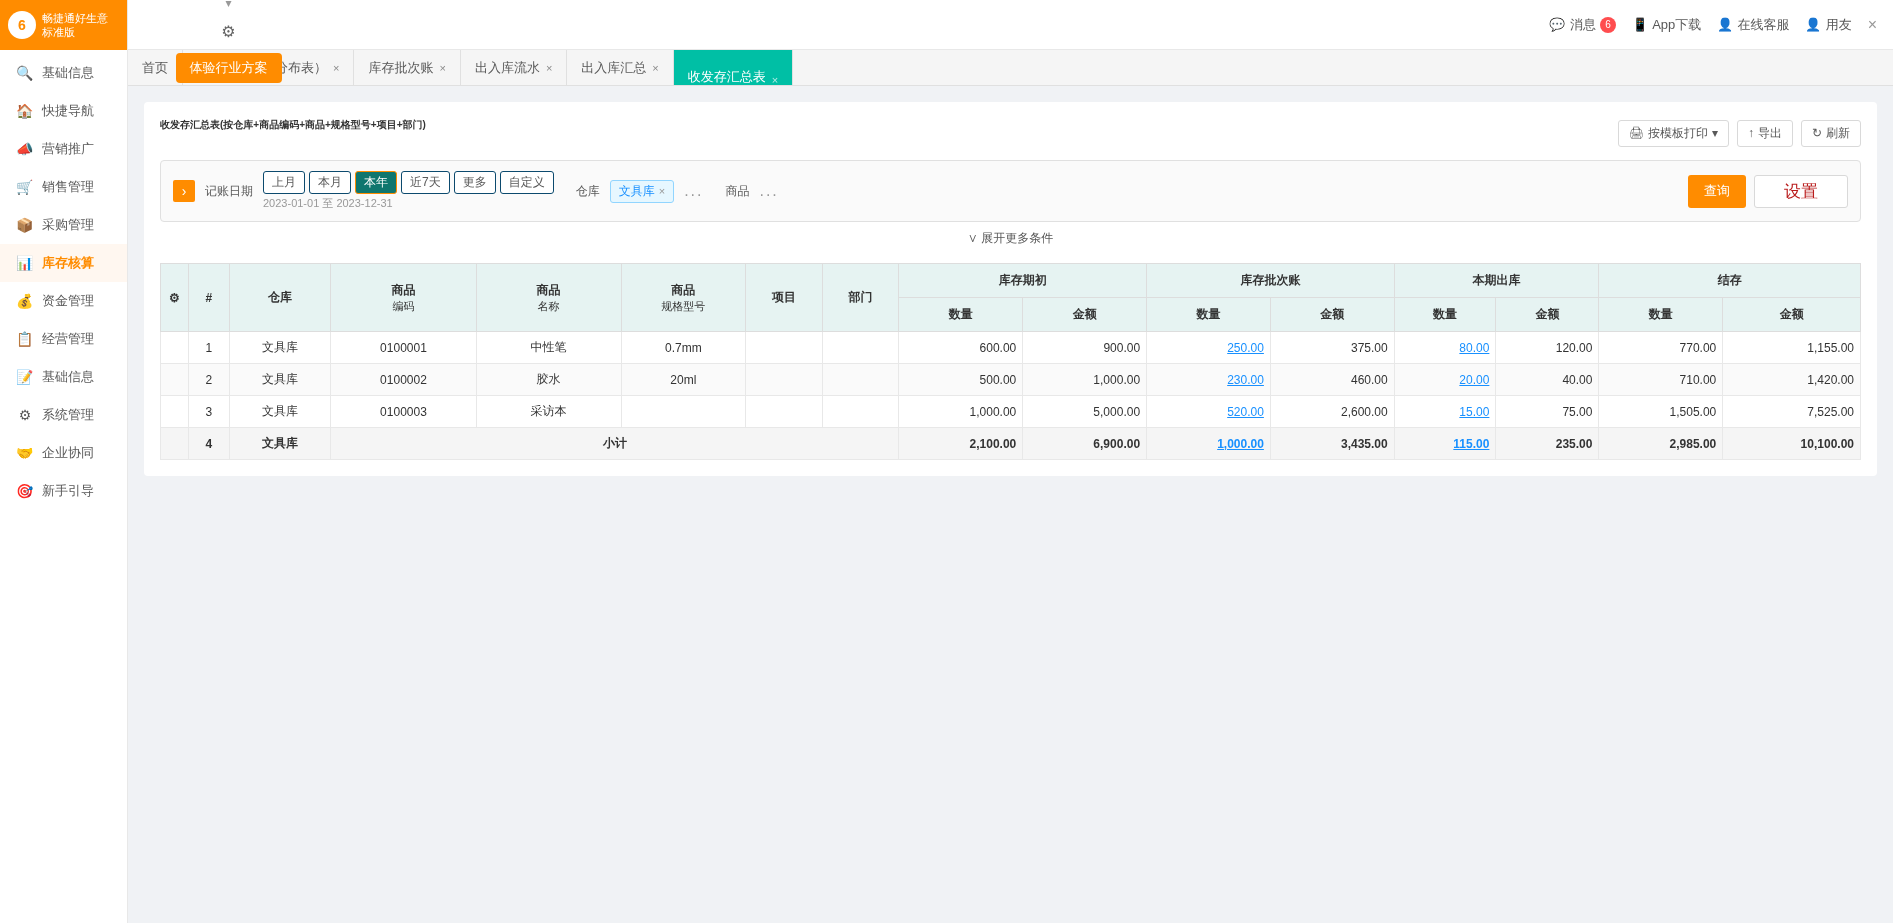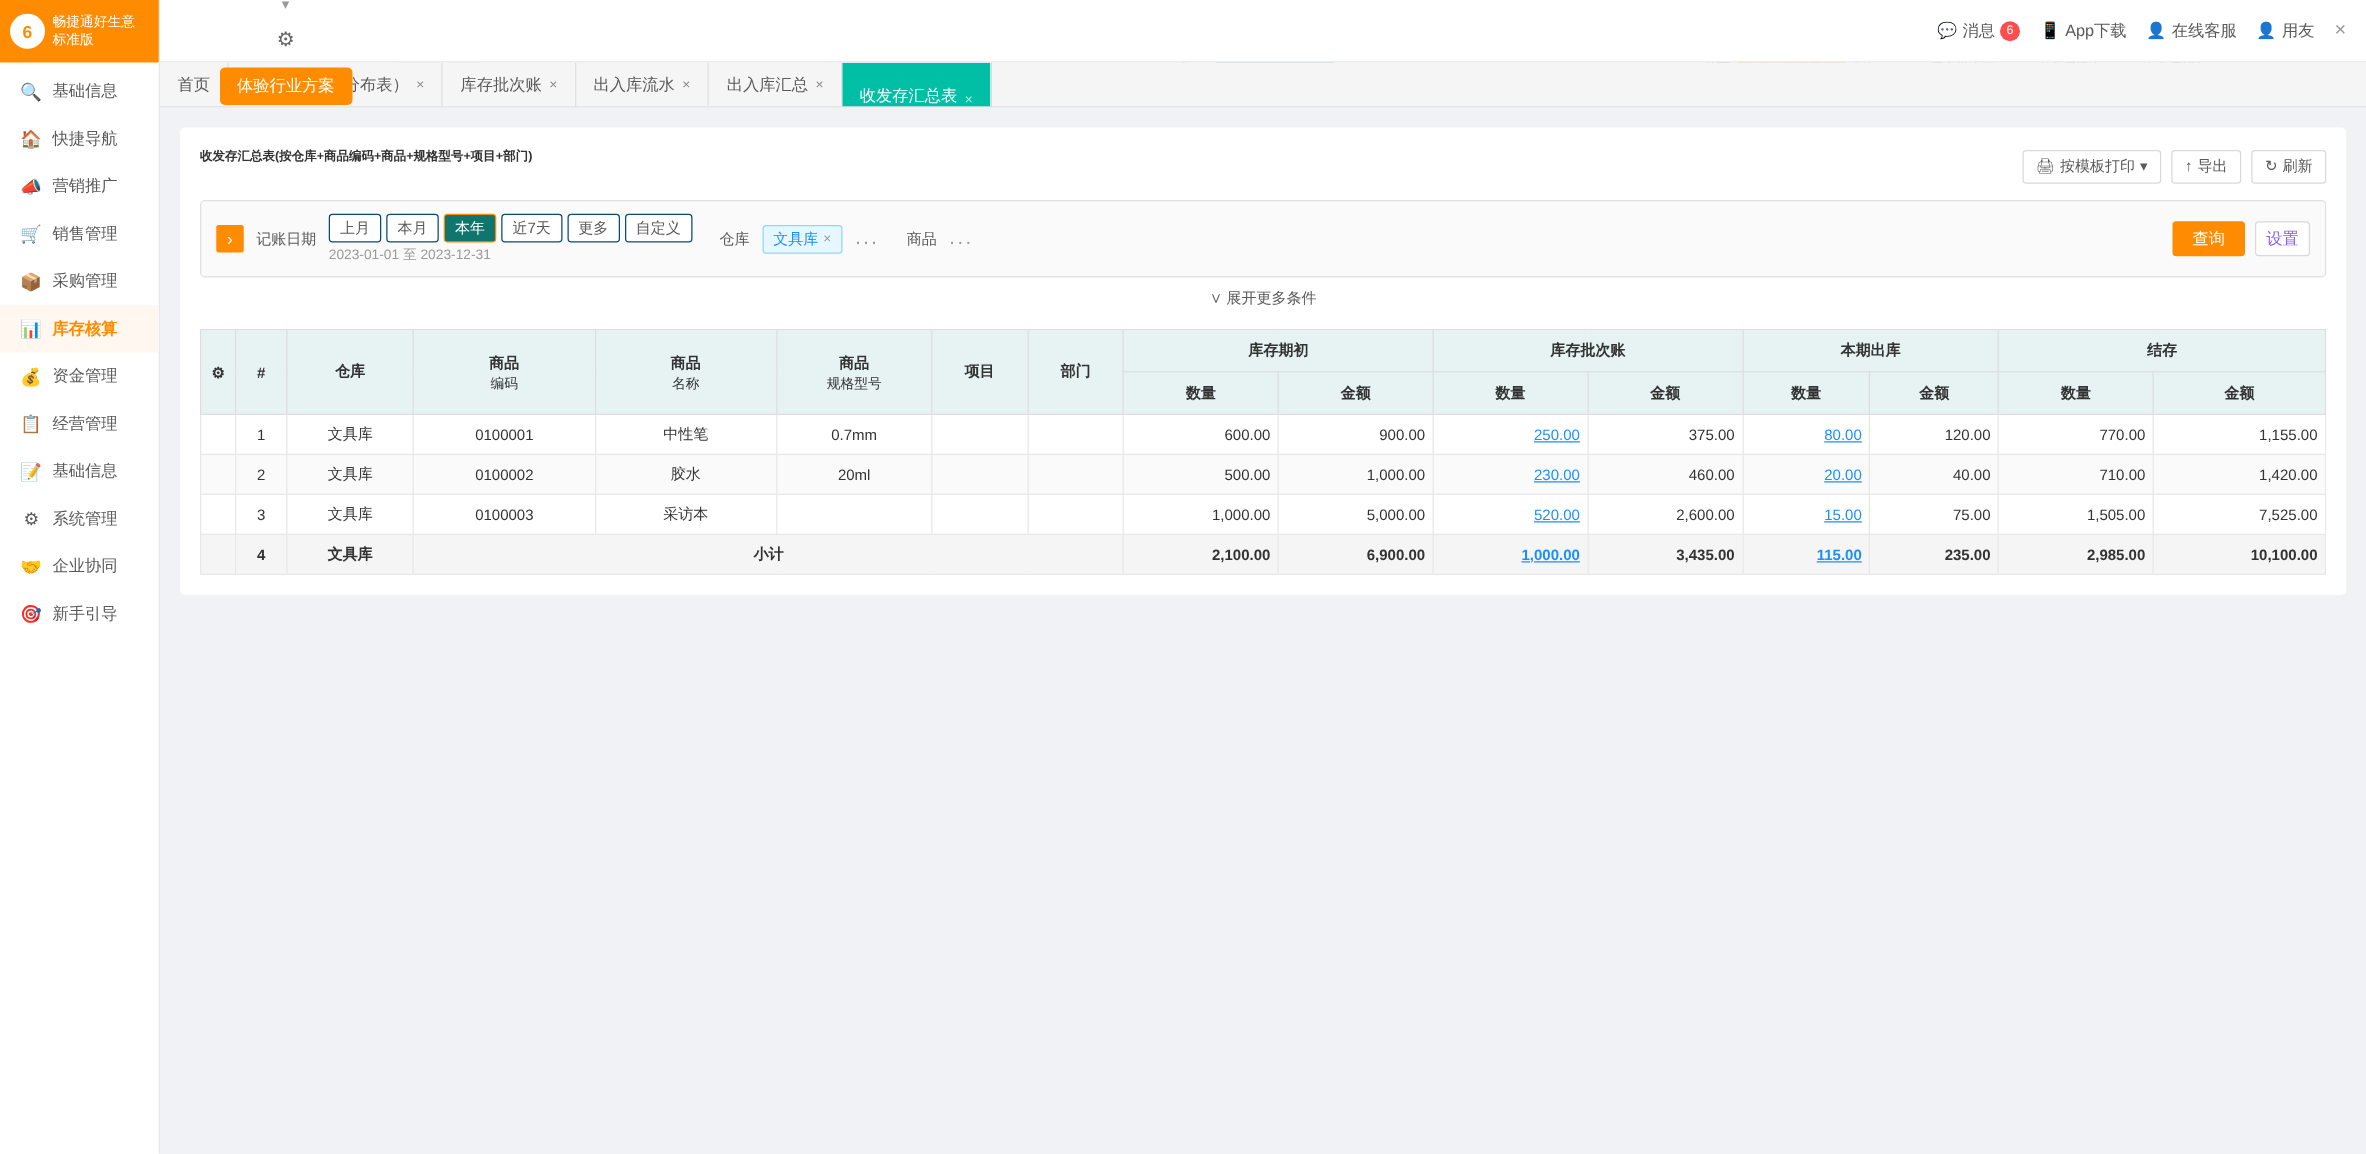--- a/index.html
+++ b/index.html
@@ -35,21 +35,21 @@
 
     
     .page-title { font-size: 10px; font-weight: 600; color: #333; margin-bottom: 16px; }
     .filter-arrow { background: #ff8c00; color: #fff; border: none; width: 22px; height: 22px; border-radius: 2px; cursor: pointer; font-size: 14px; display: flex; align-items: center; justify-content: center; }
     .filter-date-btn { padding: 2px 8px; border: 1px solid #0c4a6e; border-radius: 3px; cursor: pointer; font-size: 12px; color: #595959; background: #fff; }
     .filter-date-btn.active { background: #0f766e; color: #fff; border-color: #ff8c00; }
     .filter-tag { display: flex; align-items: center; gap: 4px; background: #e6f7ff; border: 1px solid #91d5ff; border-radius: 3px; padding: 2px 8px; font-size: 12px; color: #1890ff; }
     .filter-tag .remove { cursor: pointer; color: #999; font-size: 11px; }
     .filter-dots { color: #999; cursor: pointer; font-size: 16px; letter-spacing: 2px; }
     .btn-query { background: #ff8c00; color: #fff; border: none; padding: 4px 16px; border-radius: 3px; cursor: pointer; font-size: 13px; }
-    .btn-setting { background: #fff; color: #8b5cf6; border: 1px solid #d9d9d9; padding: 4px 8px; border-radius: 3px; cursor: pointer; font-size: 13px; }
+    .btn-setting { background: #fff; color: #b91c1c; border: 1px solid #d9d9d9; padding: 4px 29px; border-radius: 3px; cursor: pointer; font-size: 17px; }
 
     
     .expand-bar { text-align: center; padding: 4px; margin-bottom: 12px; cursor: pointer; color: #595959; font-size: 12px; }
     .btn-print { display: flex; align-items: center; gap: 4px; border: 1px solid #d9d9d9; background: #fff; padding: 4px 10px; border-radius: 3px; cursor: pointer; font-size: 12px; color: #595959; }
     .btn-export { display: flex; align-items: center; gap: 4px; border: 1px solid #d9d9d9; background: #fff; padding: 4px 10px; border-radius: 3px; cursor: pointer; font-size: 12px; color: #595959; }
     .btn-refresh { display: flex; align-items: center; gap: 4px; border: 1px solid #d9d9d9; background: #fff; padding: 4px 10px; border-radius: 3px; cursor: pointer; font-size: 12px; color: #595959; }
 
     
     .data-table { width: 100%; border-collapse: collapse; font-size: 12px; }
     .data-table th { background: #e6f3f2; color: #333; font-weight: 600; padding: 8px 6px; text-align: center; border: 1px solid #ddd; white-space: nowrap; }

